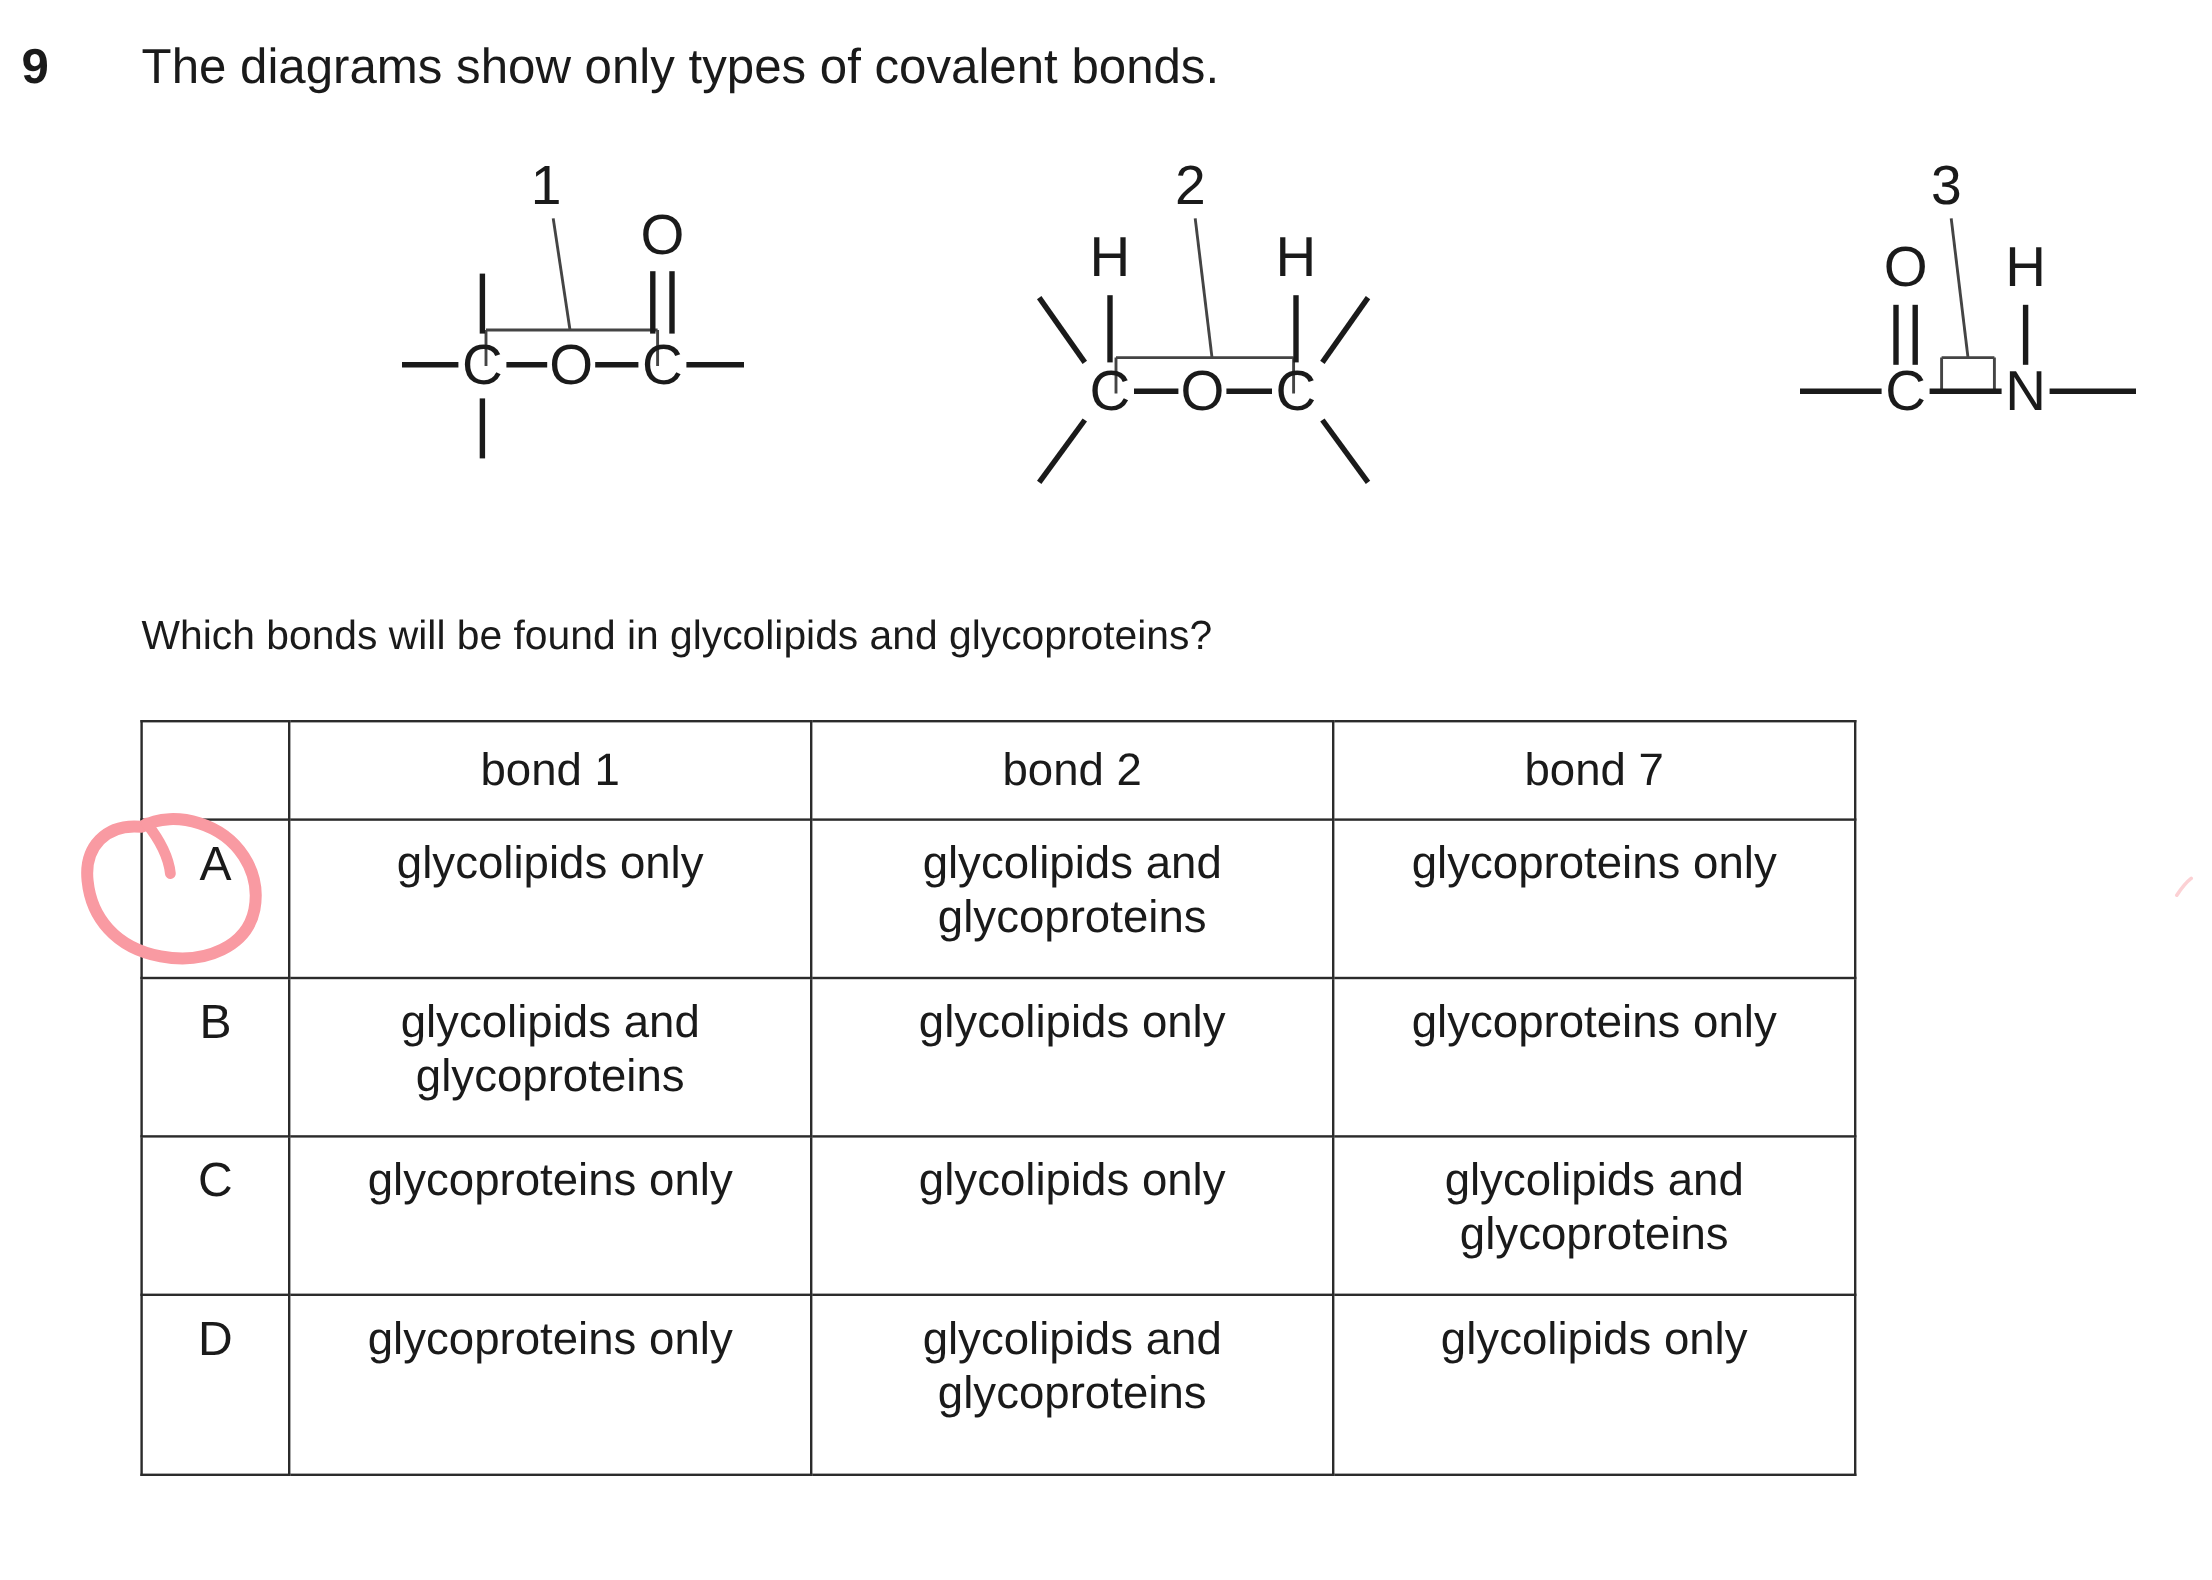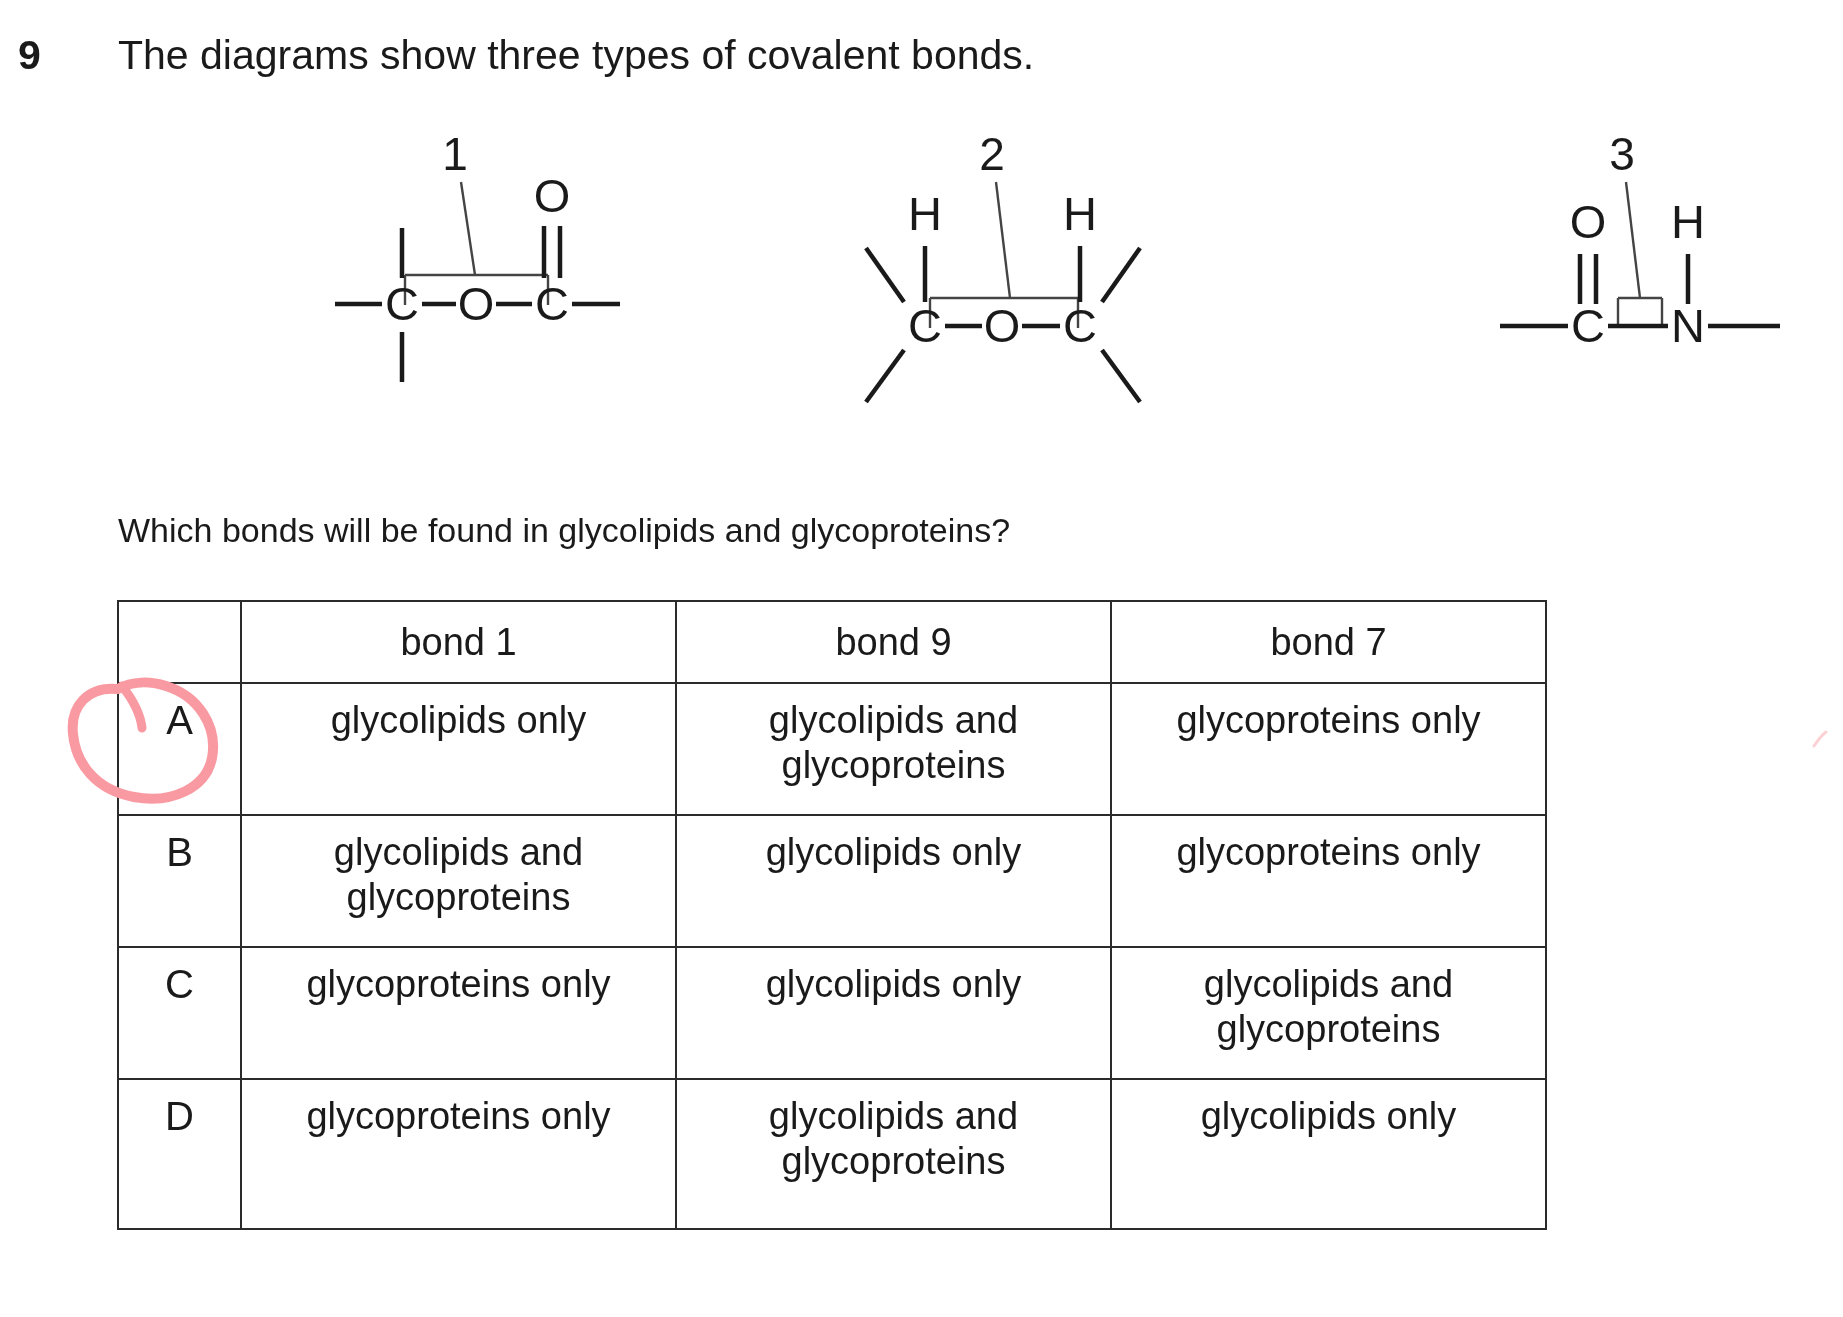--- a/index.html
+++ b/index.html
@@ -153,21 +153,21 @@
     width: 16px;
     height: 18px;
     opacity: 0.45;
   }
 </style>
 </head>
 <body>
 
 <div class="q-header">
   <span class="q-number">9</span>
-  <span class="q-stem">The diagrams show three types of covalent bonds.</span>
+  <span class="q-stem">The diagrams show only types of covalent bonds.</span>
 </div>
 
 <div class="diagrams">
 
   <div class="diagram" id="diagram-1">
     <svg width="360" height="300" viewBox="0 0 360 300" xmlns="http://www.w3.org/2000/svg">
 
       <text class="bondnum" x="125" y="50" text-anchor="middle">1</text>
 
       <path class="thinline" d="M 131 62 L 145 155"></path>
@@ -258,21 +258,21 @@
     <colgroup>
       <col class="col-letter">
       <col class="col-bond">
       <col class="col-bond">
       <col class="col-bond">
     </colgroup>
     <thead>
       <tr>
         <th></th>
         <th>bond 1</th>
-        <th>bond 9</th>
+        <th>bond 2</th>
         <th>bond 7</th>
       </tr>
     </thead>
     <tbody>
       <tr>
         <td class="letter-cell">A</td>
         <td>glycolipids only</td>
         <td>glycolipids and glycoproteins</td>
         <td>glycoproteins only</td>
       </tr>

